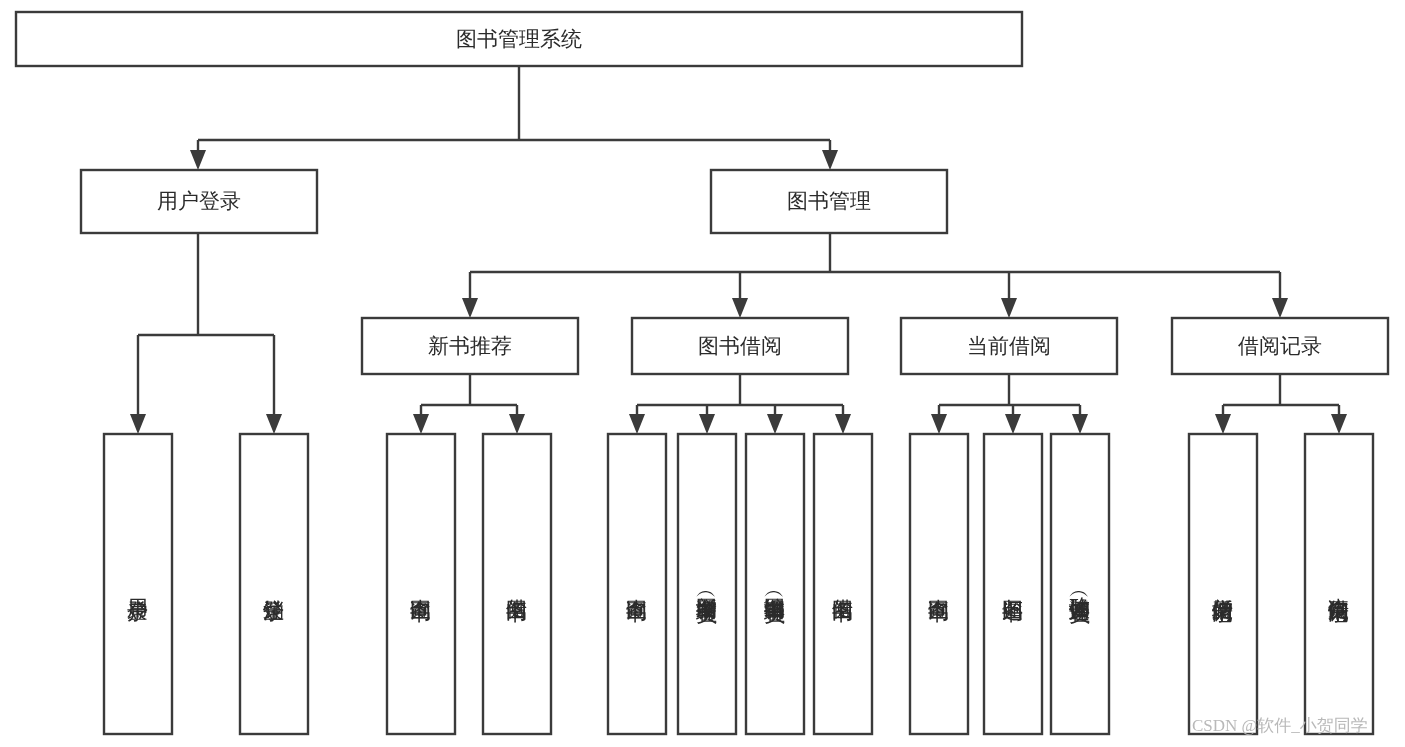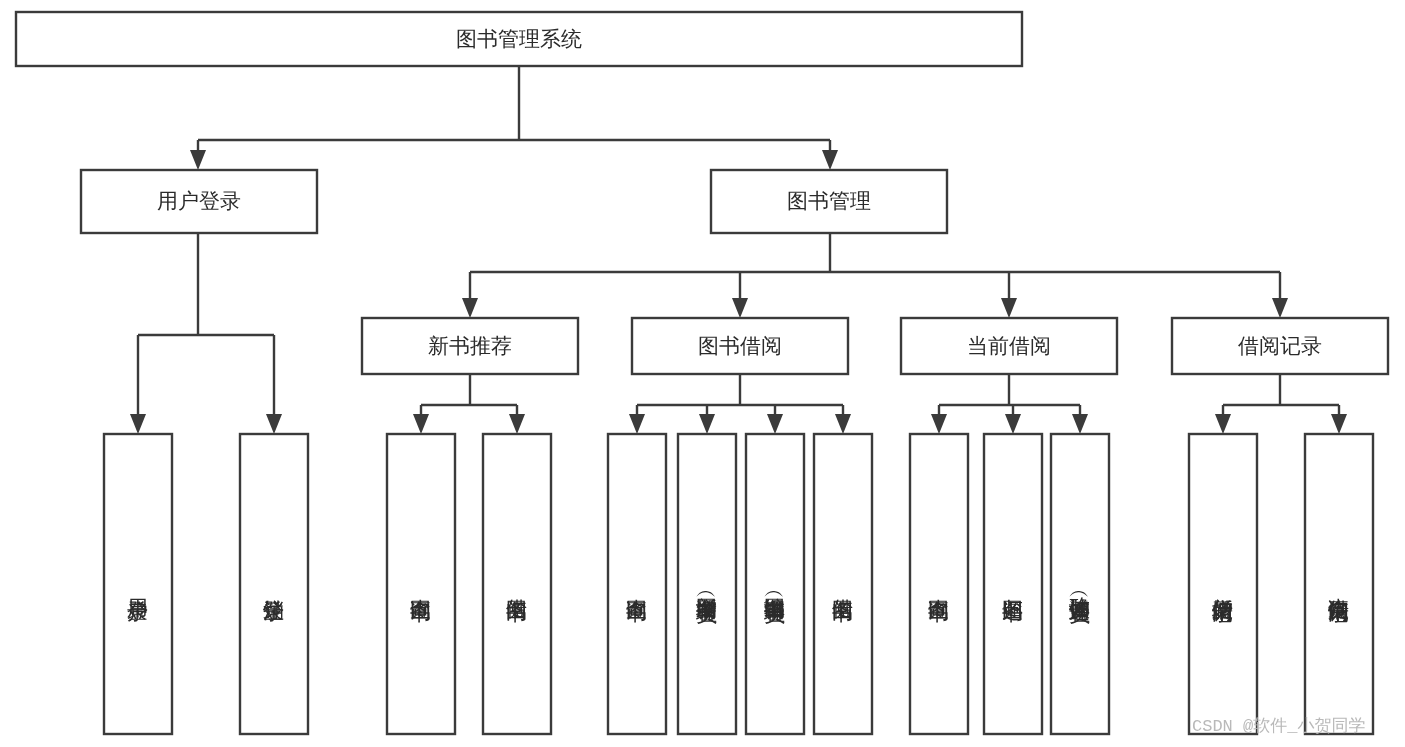--- a/index.html
+++ b/index.html
@@ -62,21 +62,21 @@
     position: absolute;
     display: flex;
     align-items: center;
     justify-content: center;
     pointer-events: none;
   }
   .watermark {
     position: absolute;
     left: 1192px;
     top: 714px;
-    font-family: Liberation Mono, monospace;
+    font-family: Liberation Serif, serif;
     font-size: 17px;
     color: #b9b9b9;
     white-space: nowrap;
   }
 </style>
 </head>
 <body>
 
 <div id="diagram-root">
 

